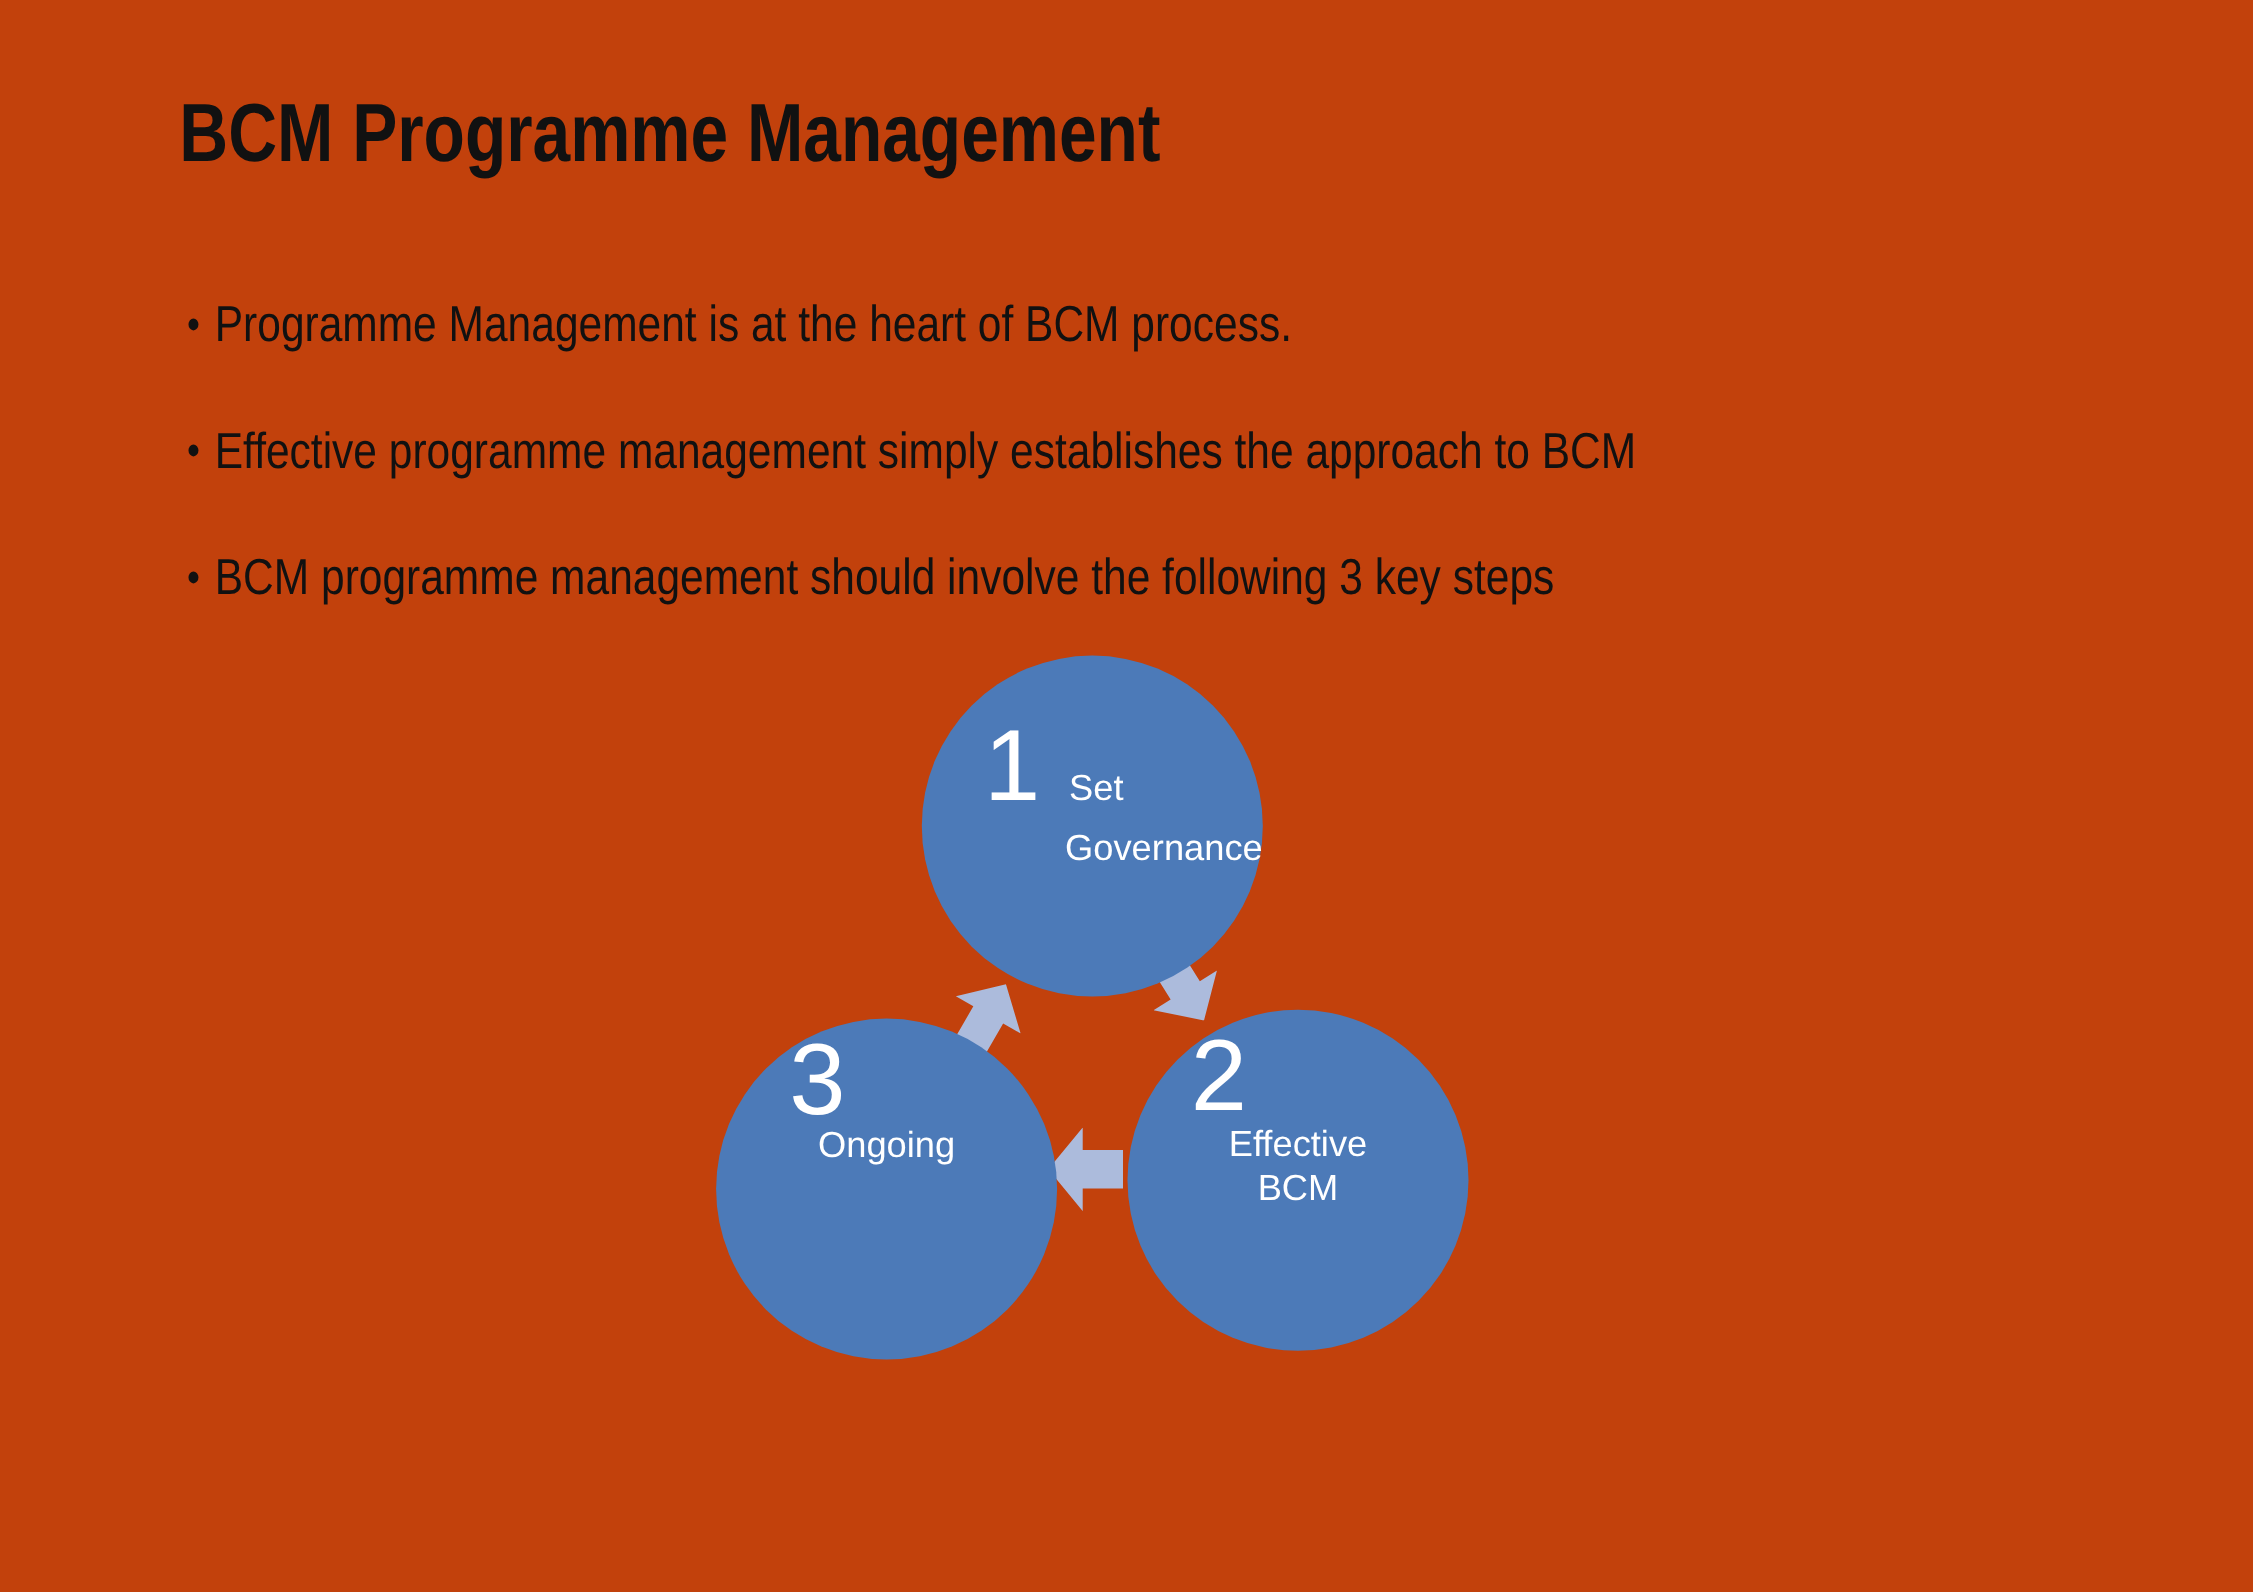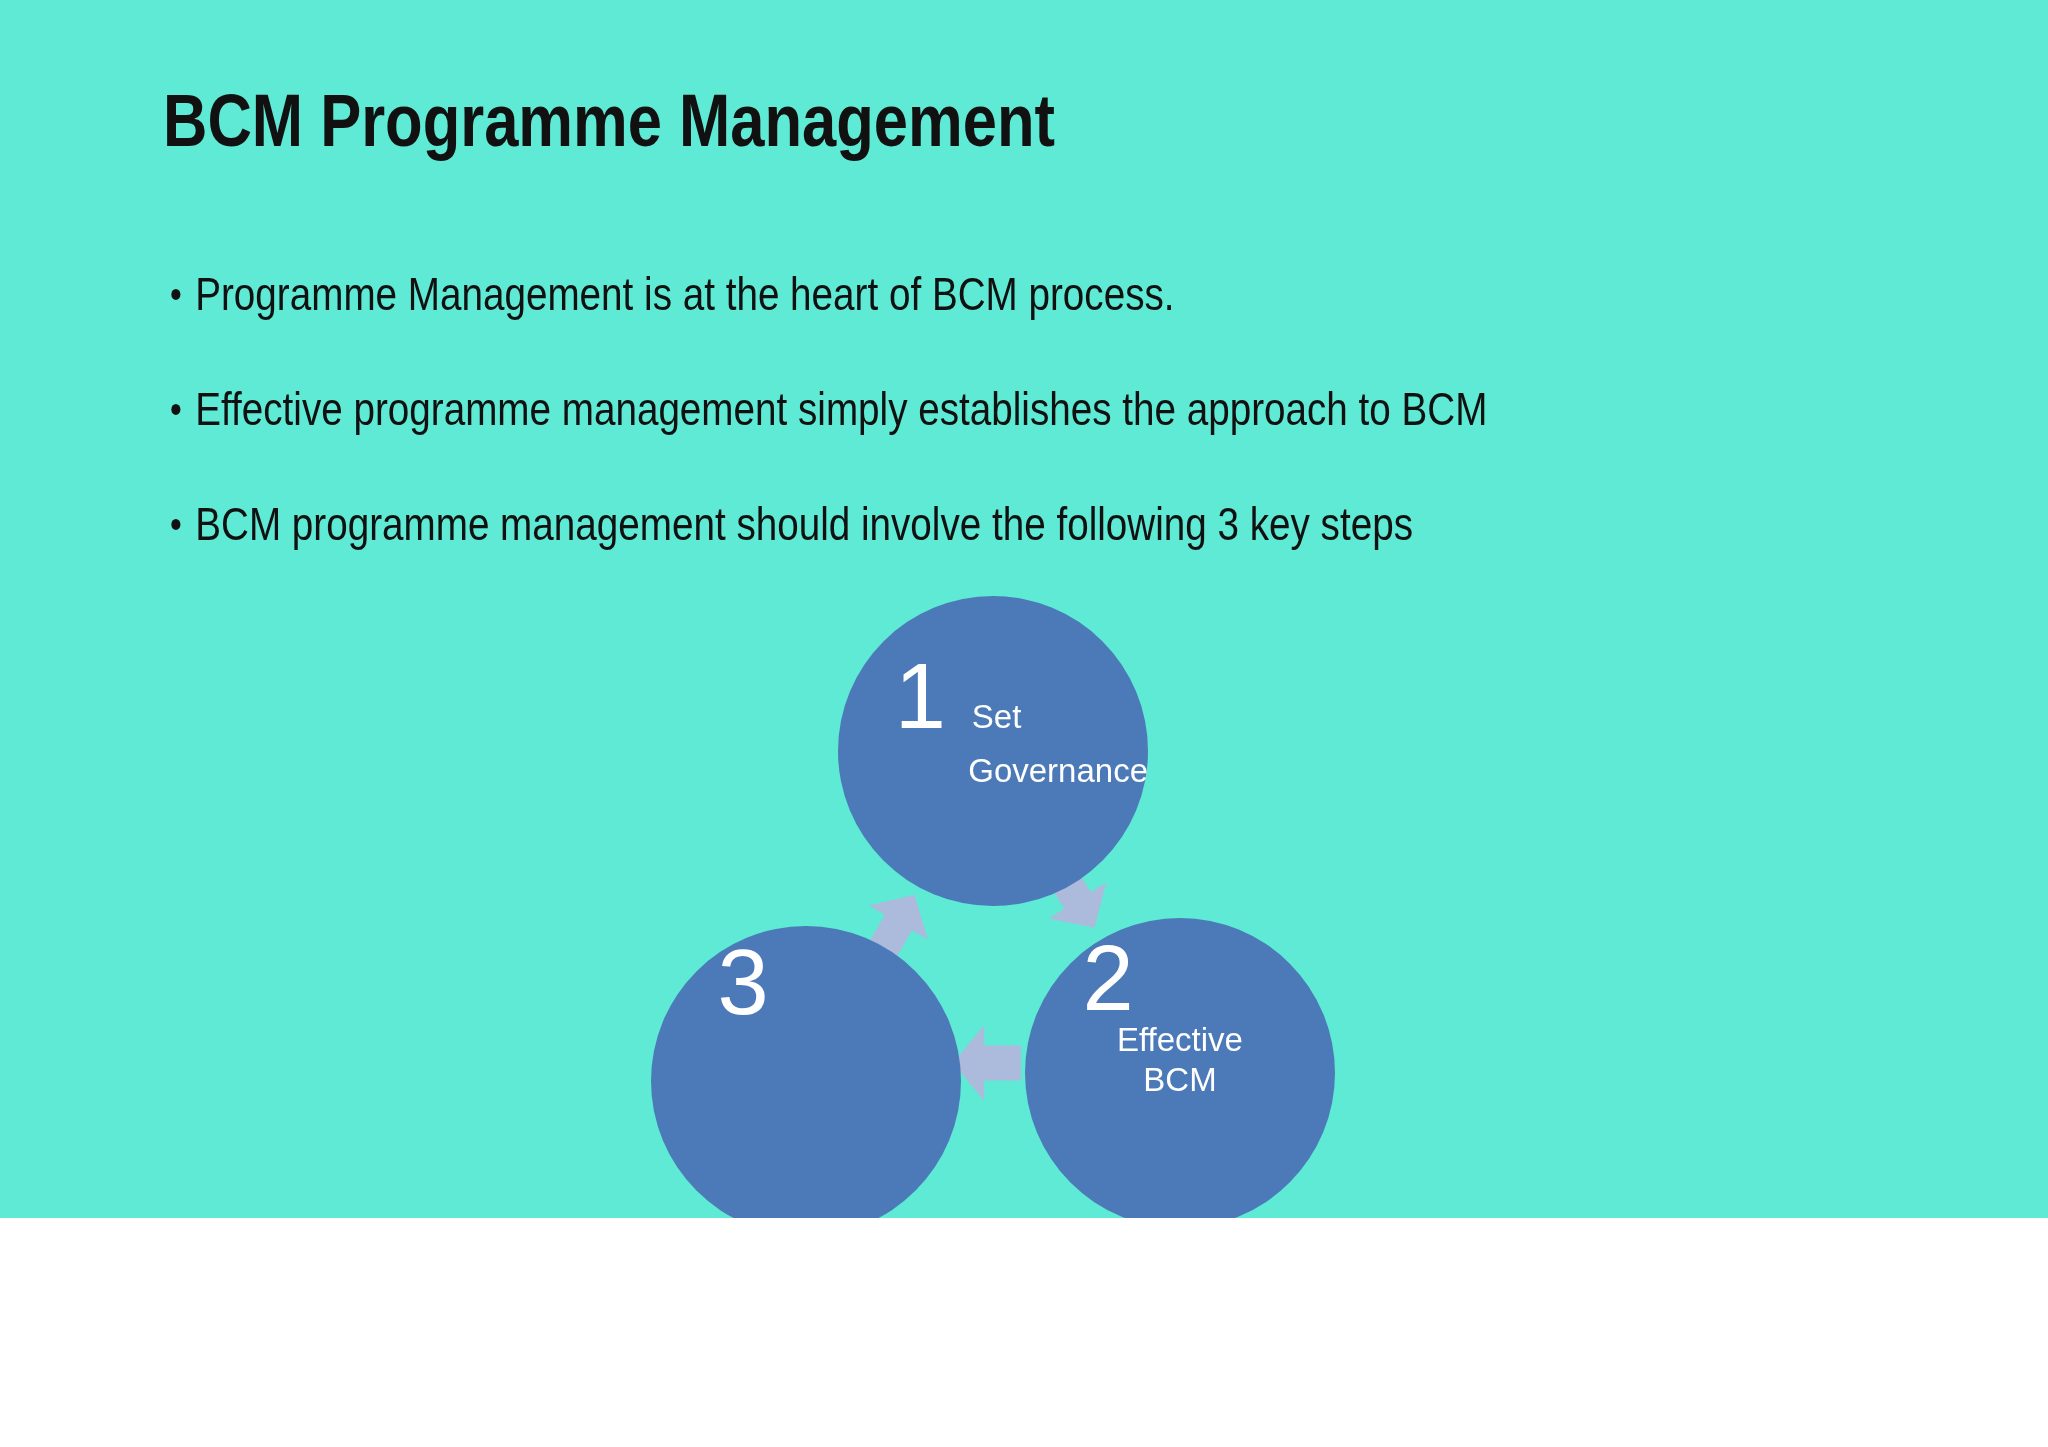--- a/index.html
+++ b/index.html
@@ -3,22 +3,22 @@
 <meta charset="utf-8">
 <style>
   html, body {
     margin: 0;
     padding: 0;
     background: #ffffff;
   }
   .slide {
     position: relative;
     width: 2048px;
-    height: 1218px;
-    background: #5eead4;
+    height: 1447px;
+    background: #c2410c;
     overflow: hidden;
     font-family: "Liberation Sans", sans-serif;
   }
 
   
   .title {
     position: absolute;
     left: 163px;
     top: 83px;
     margin: 0;
@@ -143,16 +143,17 @@
     </div>
 
     <div class="circle c2" style="background: rgb(76, 122, 184); color: rgb(255, 255, 255);">
       <div class="num">2</div>
       <div class="lbl lbl-1">Effective</div>
       <div class="lbl">BCM</div>
     </div>
 
     <div class="circle c3" style="background: rgb(76, 122, 184); color: rgb(255, 255, 255);">
       <div class="num">3</div>
+      <div class="lbl lbl-1">Ongoing</div>
     </div>
 
   </div>
 </div>
 
 </body></html>

